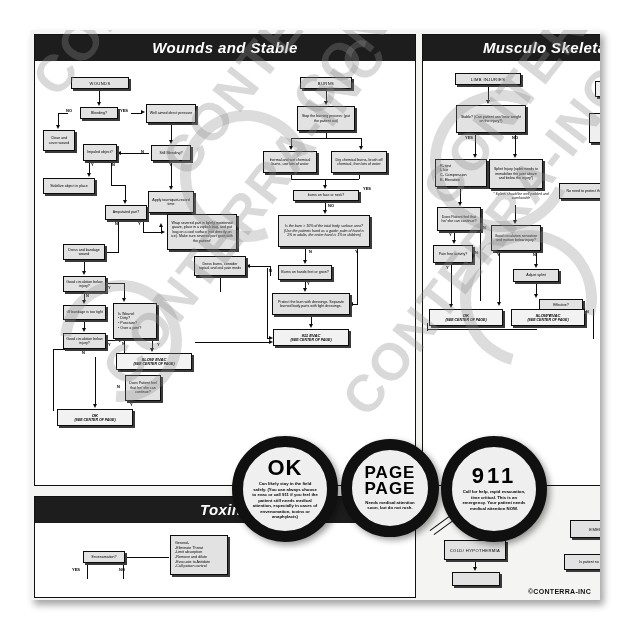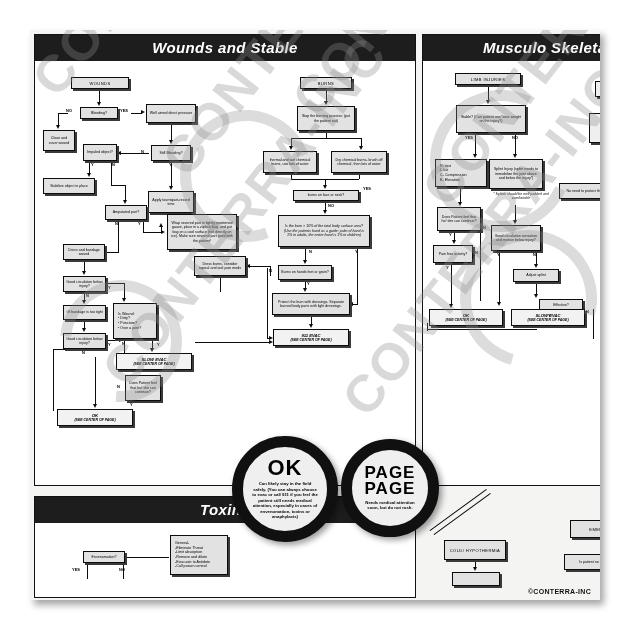--- a/index.html
+++ b/index.html
@@ -366,20 +366,24 @@
     <div class="big">OK</div>
     <div class="body">Can likely stay in the field safely. (You can always choose to evac or call 911 if you feel the patient still needs medical attention, especially in cases of envenomation, toxins or anaphylaxis)</div>
   </div>
 
   <div class="circ" style="left:311px;top:409px;width:98px;height:98px;">
     <div class="big two">PAGE</div>
     <div class="big two">PAGE</div>
     <div class="body">Needs medical attention soon, but do not rush.</div>
   </div>
 
+  <div class="circ" style="left:411px;top:406px;width:106px;height:106px;">
+    <div class="big" style="letter-spacing:3px;">911</div>
+    <div class="body">Call for help, rapid evacuation, time critical. This is an emergency. Your patient needs medical attention NOW.</div>
+  </div>
 
   <div class="ln" style="left:400px;top:500px;width:70px;height:1.4px;transform:rotate(-36deg);transform-origin:left center;z-index:28;"></div>
   <div class="ln" style="left:404px;top:504px;width:70px;height:1.4px;transform:rotate(-36deg);transform-origin:left center;z-index:28;"></div>
 
   <div id="cred">©CONTERRA-INC</div>
 
   <div id="wm">
     <div class="wtext" style="left:-10px;top:40px;">CONTERRA-INC</div>
     <div class="wtext" style="left:120px;top:120px;">CONTERRA-INC</div>
     <div class="wtext" style="left:250px;top:60px;">CONTERRA-INC</div>

